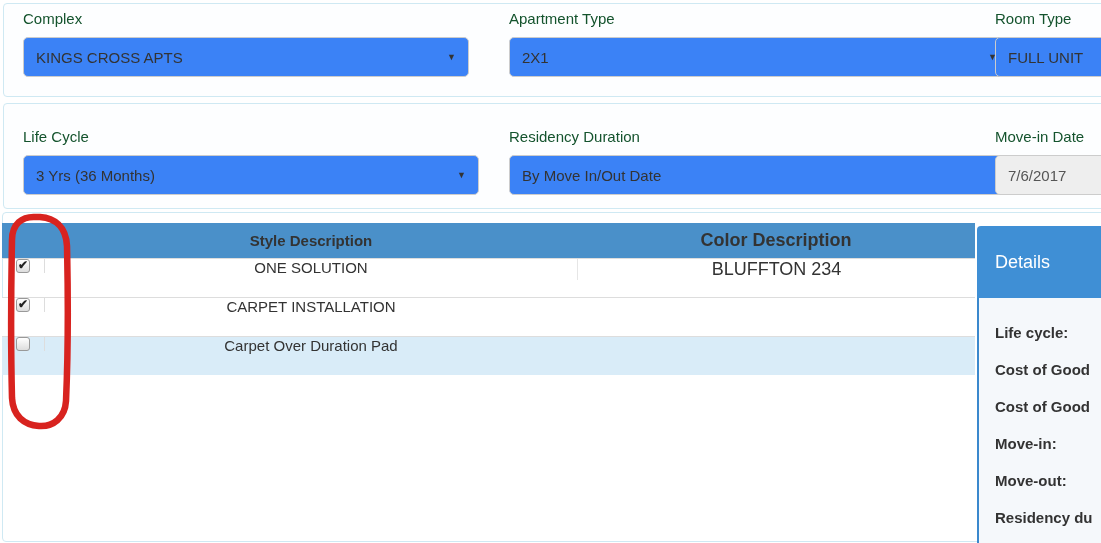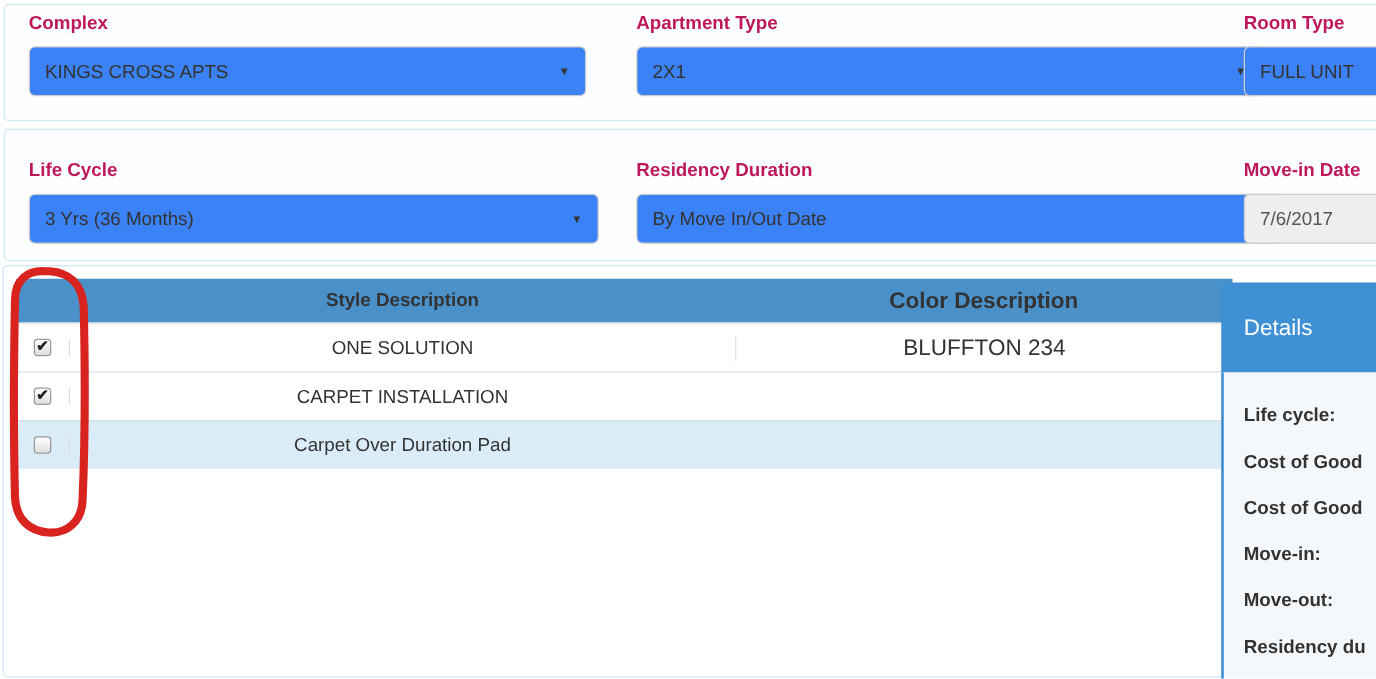--- a/index.html
+++ b/index.html
@@ -19,47 +19,47 @@
   }
   .panel{
     position:absolute;background:#fdfeff;
     border:1px solid var(--c-panel-border);
     border-radius:4px;
   }
   #panel-top{left:3px;top:3px;width:1130px;height:94px;}
   #panel-mid{left:3px;top:103px;width:1130px;height:106px;}
   #panel-table{left:2px;top:212px;width:1130px;height:330px;background:#ffffff;}
   .field-label{
-    position:absolute;font-size:15px;font-weight:bold;color:#be185d;
+    position:absolute;font-size:15px;font-weight:normal;color:#14532d;
     white-space:nowrap;line-height:18px;
   }
   .select{
     position:absolute;height:40px;background:#3b82f6;
     border:1px solid #cccccc;border-radius:5px;
     display:flex;align-items:center;
     font-size:15px;color:#333333;padding:0 26px 0 12px;
     cursor:pointer;white-space:nowrap;
   }
   .select .caret{
     position:absolute;right:12px;top:50%;transform:translateY(-50%);
     font-size:9px;color:#333333;
   }
   .input-disabled{
     position:absolute;height:40px;background:#eeeeee;
     border:1px solid #cccccc;border-radius:5px;
     display:flex;align-items:center;
     font-size:15px;color:#555555;padding:0 12px;white-space:nowrap;
   }
   
-  #grid{position:absolute;left:2px;top:223px;width:973px;margin-left:11px;}
+  #grid{position:absolute;left:2px;top:223px;width:973px;}
   .grid-header{
     display:flex;height:35px;background:var(--c-table-header);
     color:#ffffff;font-weight:bold;font-size:15px;align-items:center;
   }
-  .grid-row{display:flex;height:39px;align-items:center;border-top:1px solid var(--c-row-border);}
+  .grid-row{display:flex;height:39px;align-items:flex-start;border-top:1px solid var(--c-row-border);}
   .grid-row:nth-child(odd){background:#ffffff;}
   .grid-row.stripe{background:var(--c-stripe);}
   .col-check{width:43px;display:flex;align-items:center;justify-content:center;border-right:1px solid var(--c-row-border);}
   .col-style{width:532px;display:flex;align-items:center;justify-content:center;font-size:15px;color:#333;}
   .col-color{width:398px;display:flex;align-items:center;justify-content:center;font-size:18px;color:#333;border-left:1px solid #e6e6e6;}
   .grid-header .col-check{border-right:none;}
   .grid-header .col-color{border-left:none;}
   input.cb{
     appearance:none;-webkit-appearance:none;
     width:14px;height:14px;border:1px solid #999;border-radius:3px;

